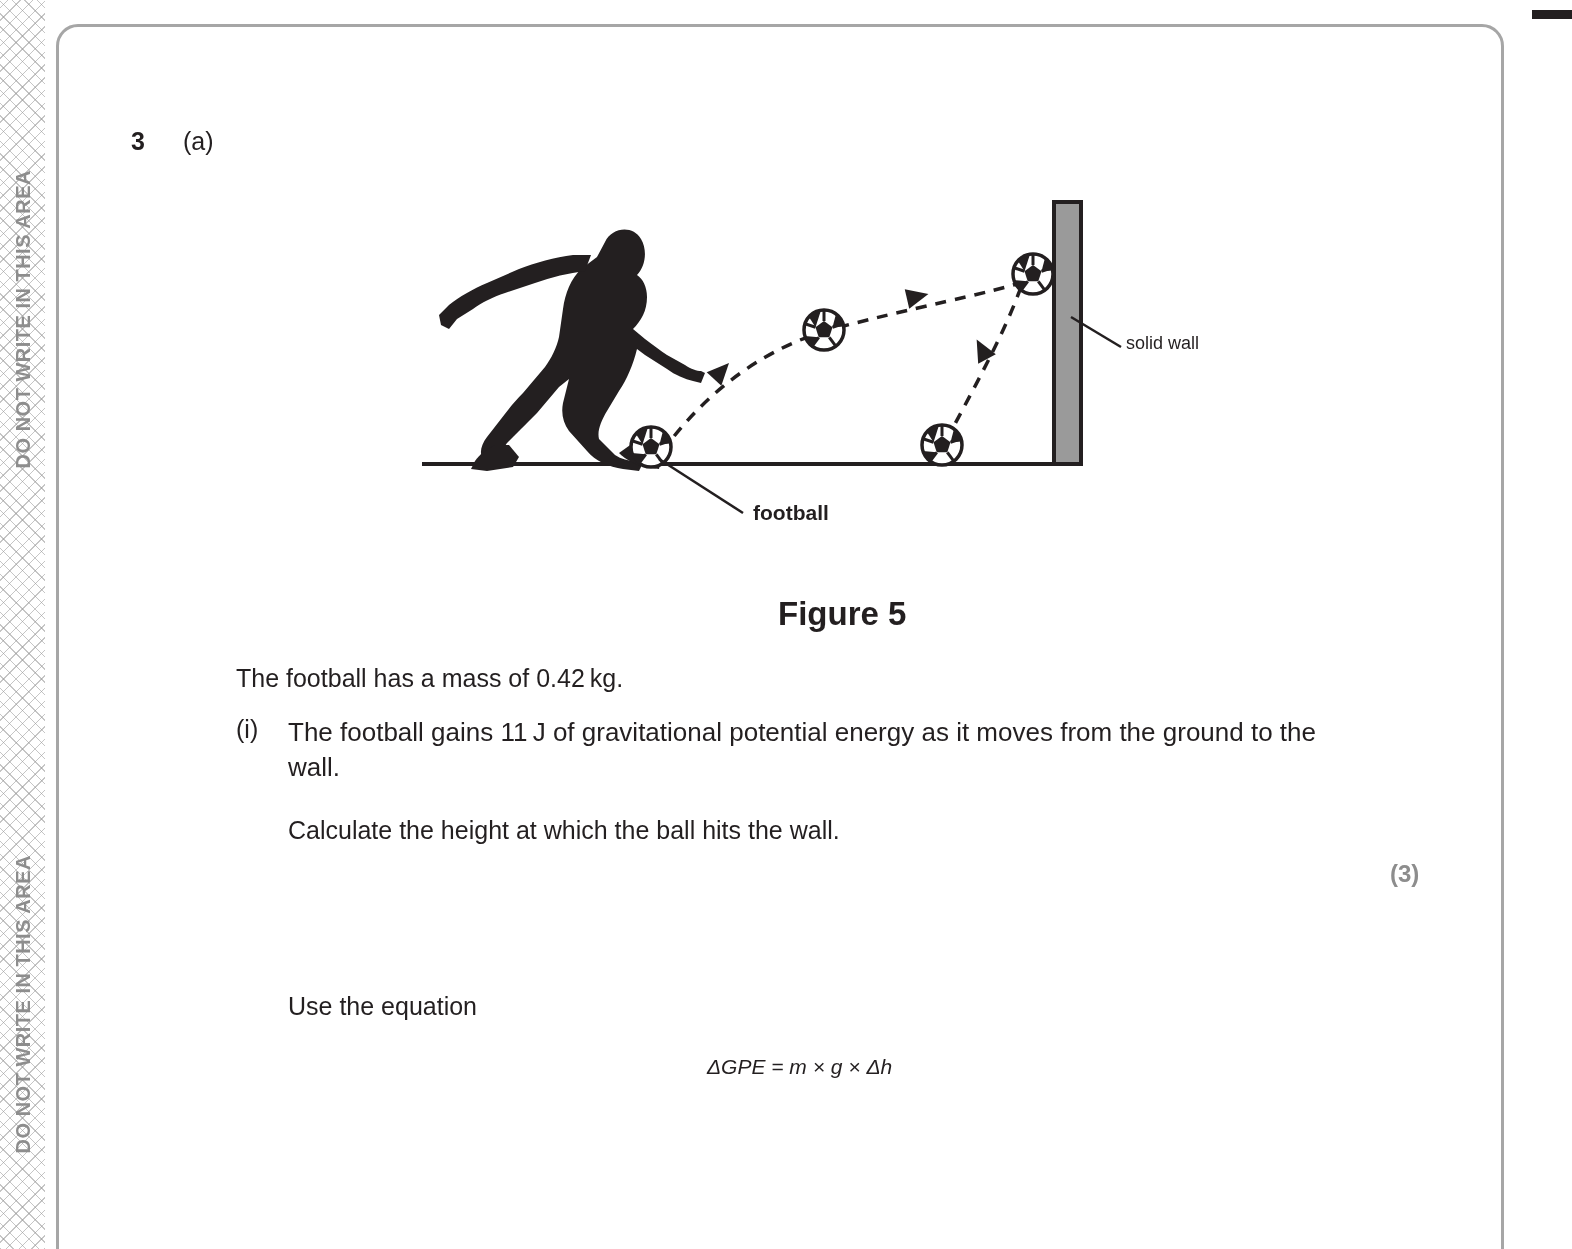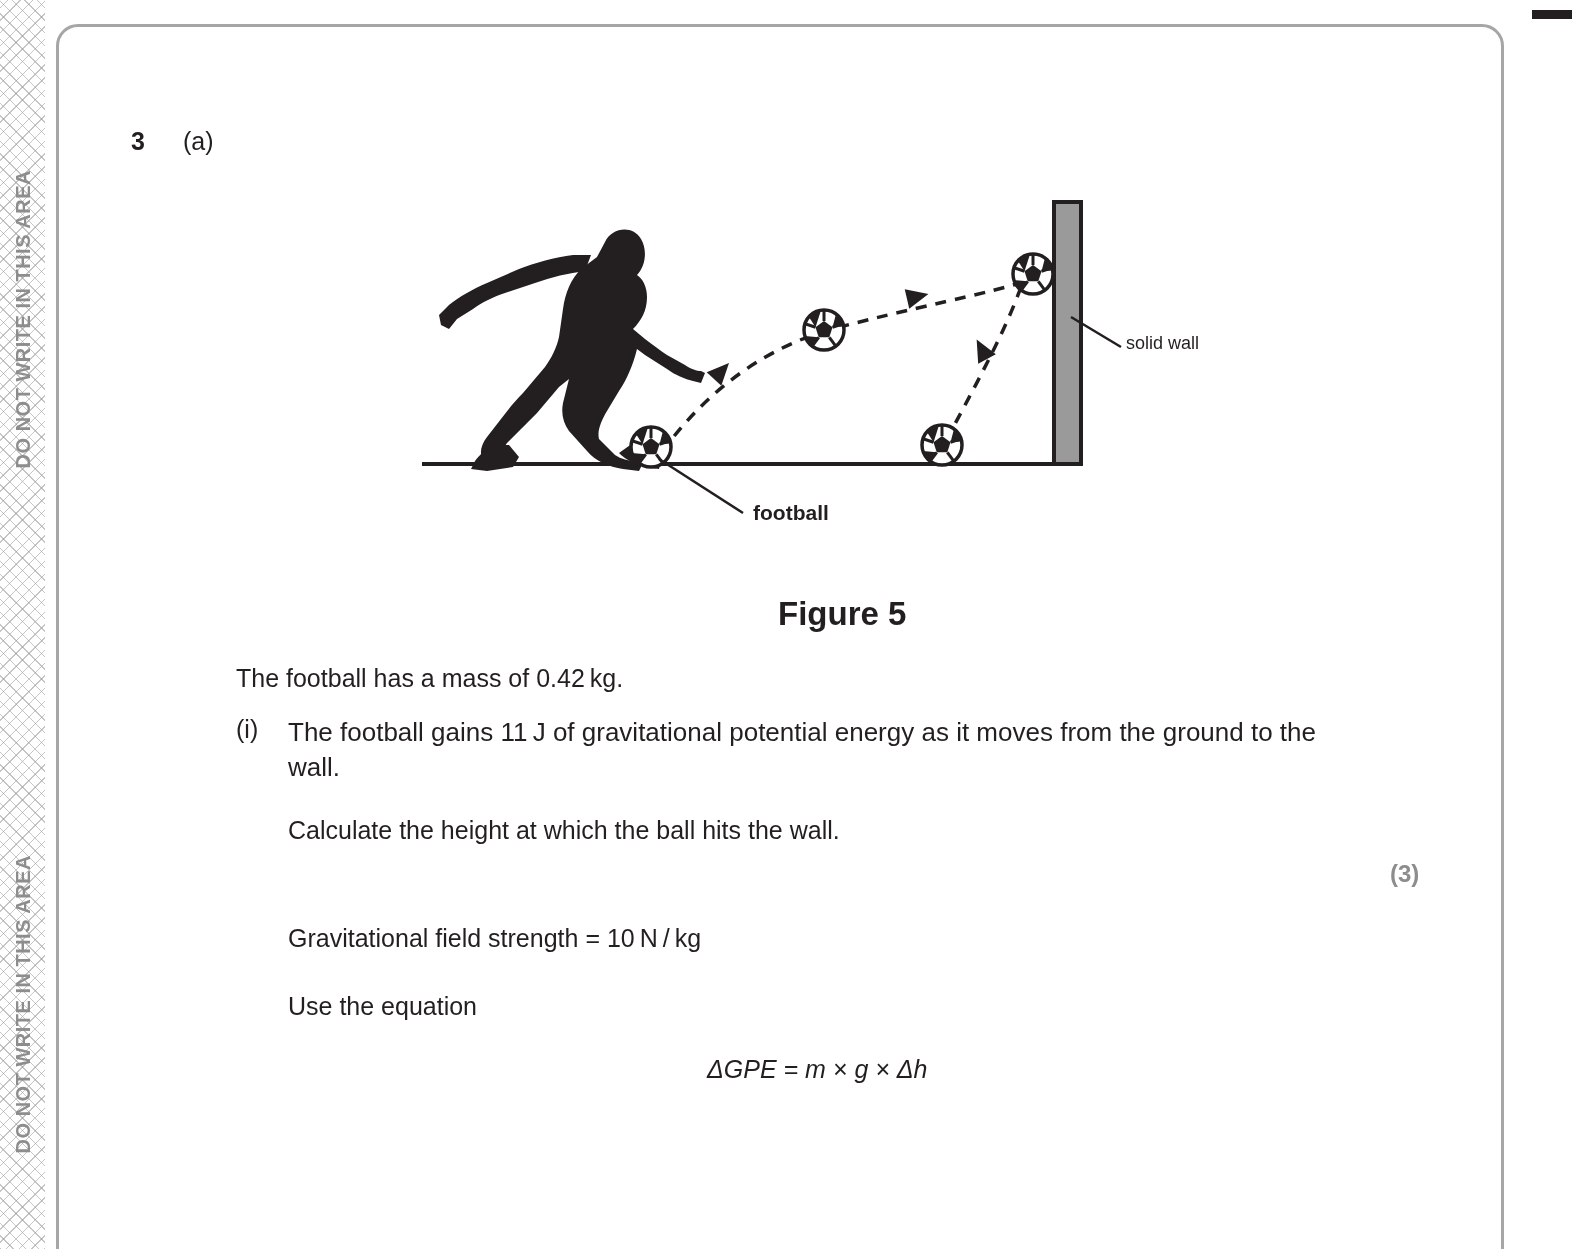--- a/index.html
+++ b/index.html
@@ -140,21 +140,21 @@
     position: absolute;
     left: 229px;
     top: 965px;
     font-size: 25px;
     white-space: nowrap;
   }
   .equation {
     position: absolute;
     left: 648px;
     top: 1028px;
-    font-size: 25px;
+    font-size: 21px;
     font-style: italic;
     white-space: nowrap;
     text-align: right;
   }
 
   
   #figure-wrap {
     position: absolute;
     left: 350px;
     top: 160px;
@@ -365,20 +365,19 @@
 
     <div class="mass-line">The football has a mass of 0.42 kg.</div>
 
     <div class="roman-label">(i)</div>
     <div class="part-body">The football gains 11 J of gravitational potential energy as it moves from the ground to the wall.</div>
 
     <div class="calc-line">Calculate the height at which the ball hits the wall.</div>
 
     <div class="marks">(3)</div>
 
-    <div class="gfs-line">Gravitational field strength = 10 N / kg</div>
 
     <div class="use-eq">Use the equation</div>
 
     <div class="equation">ΔGPE = m × g × Δh</div>
 
   </div>
 </div>
 
 </body></html>

